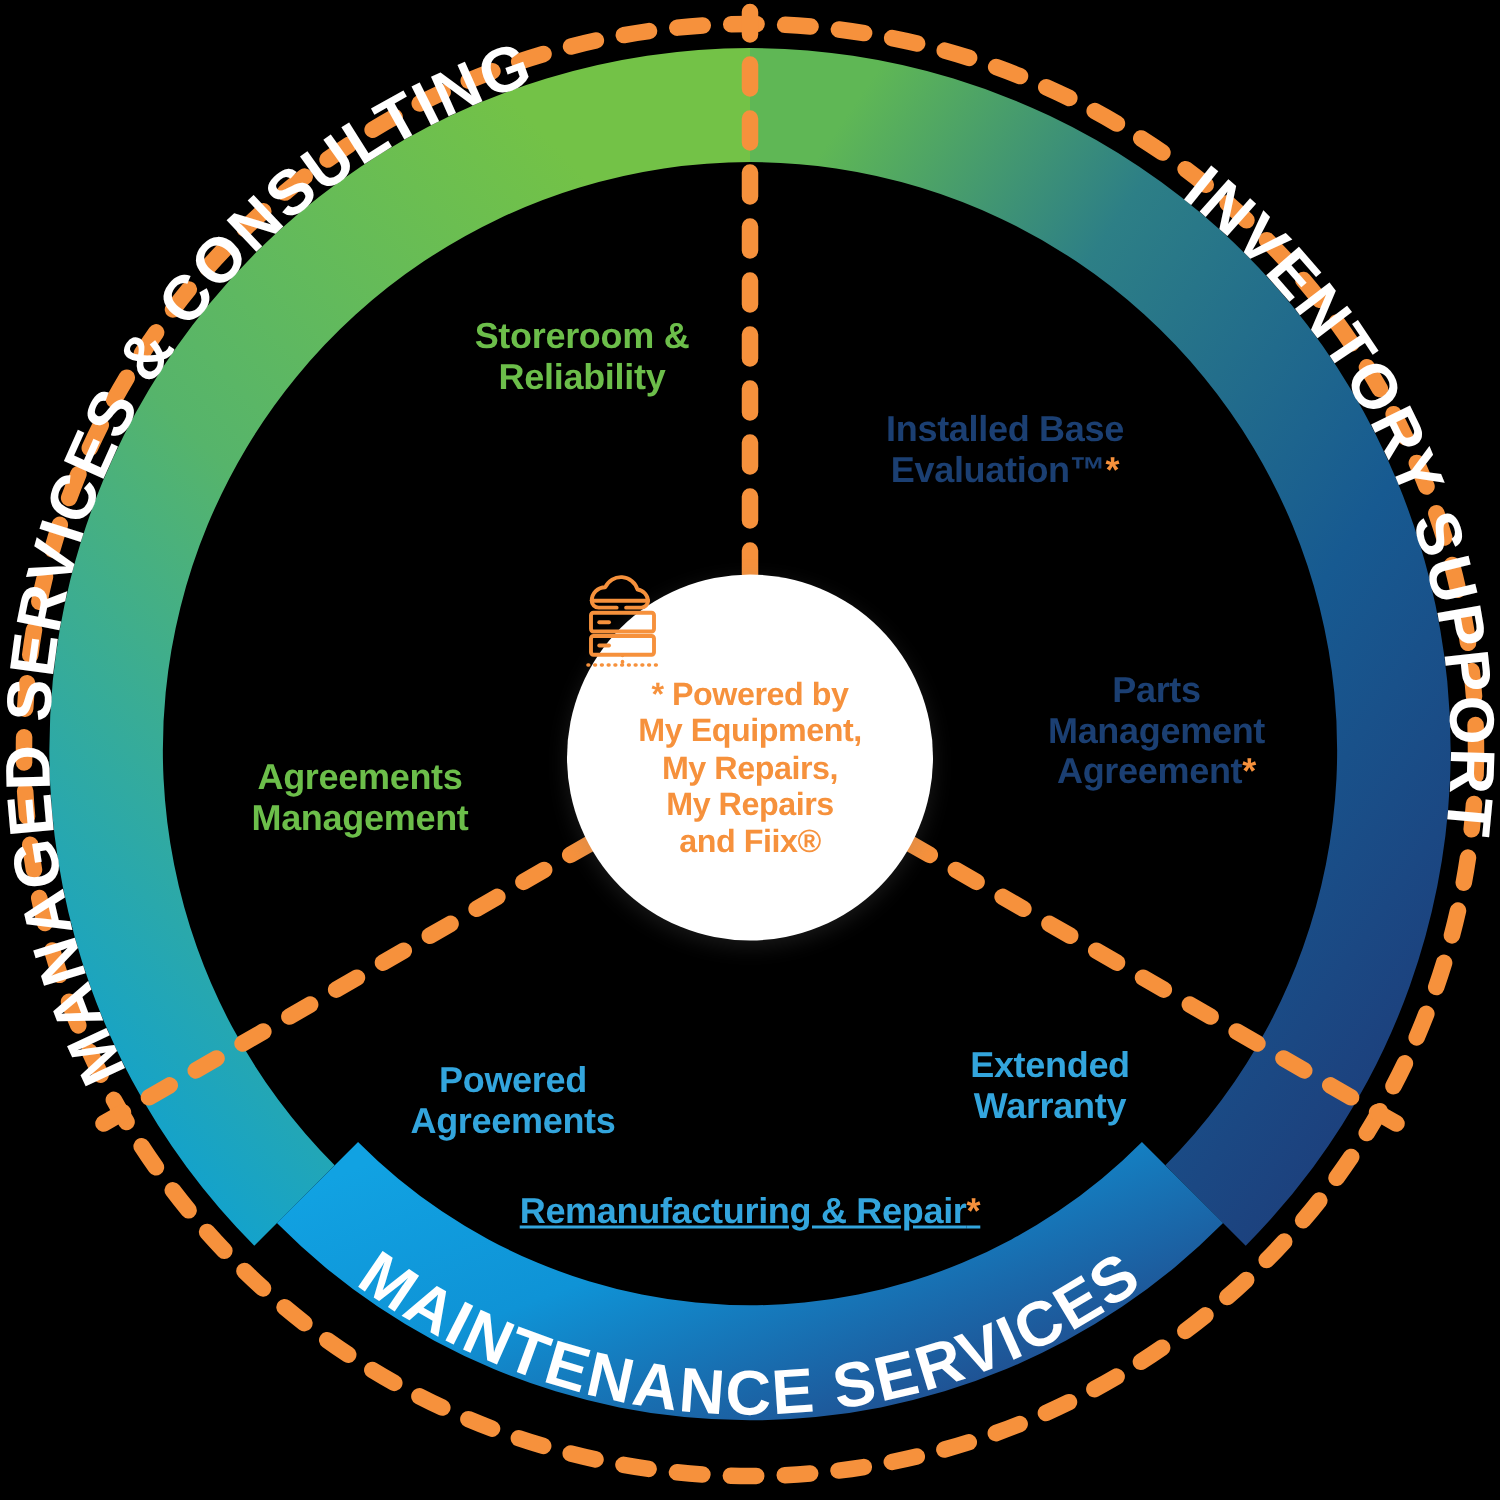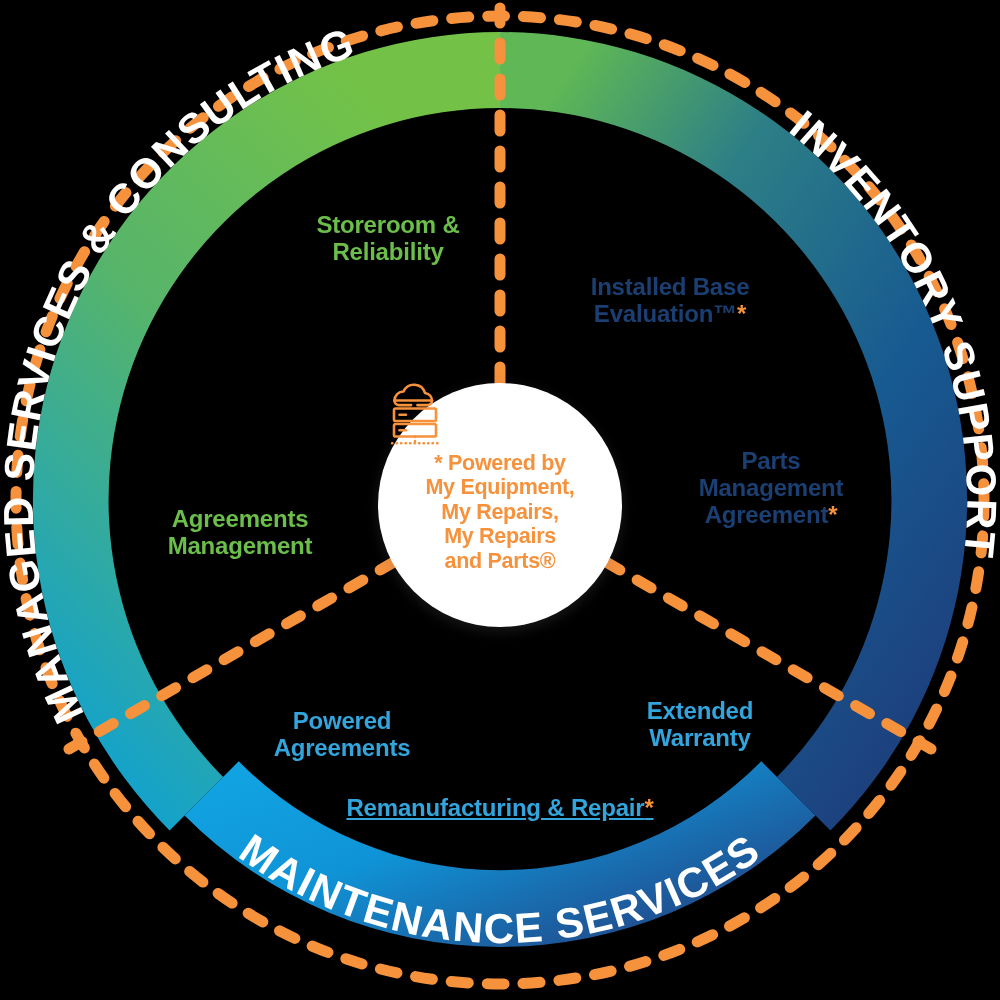--- a/index.html
+++ b/index.html
@@ -148,17 +148,17 @@
       <g stroke="#f6913c" stroke-width="2.4" stroke-linecap="round" stroke-dasharray="0.5 4">
         <path d="M37 53.5 v5.5" fill="none"></path>
         <path d="M14 60.3 h46" fill="none"></path>
       </g>
     </svg>
     <div class="hub-text">
       <div>* Powered by</div>
       <div>My Equipment,</div>
       <div>My Repairs,</div>
       <div>My Repairs</div>
-      <div>and Parts®</div>
+      <div>and Fiix®</div>
     </div>
   </div>
 
 </div>
 
 </body></html>

